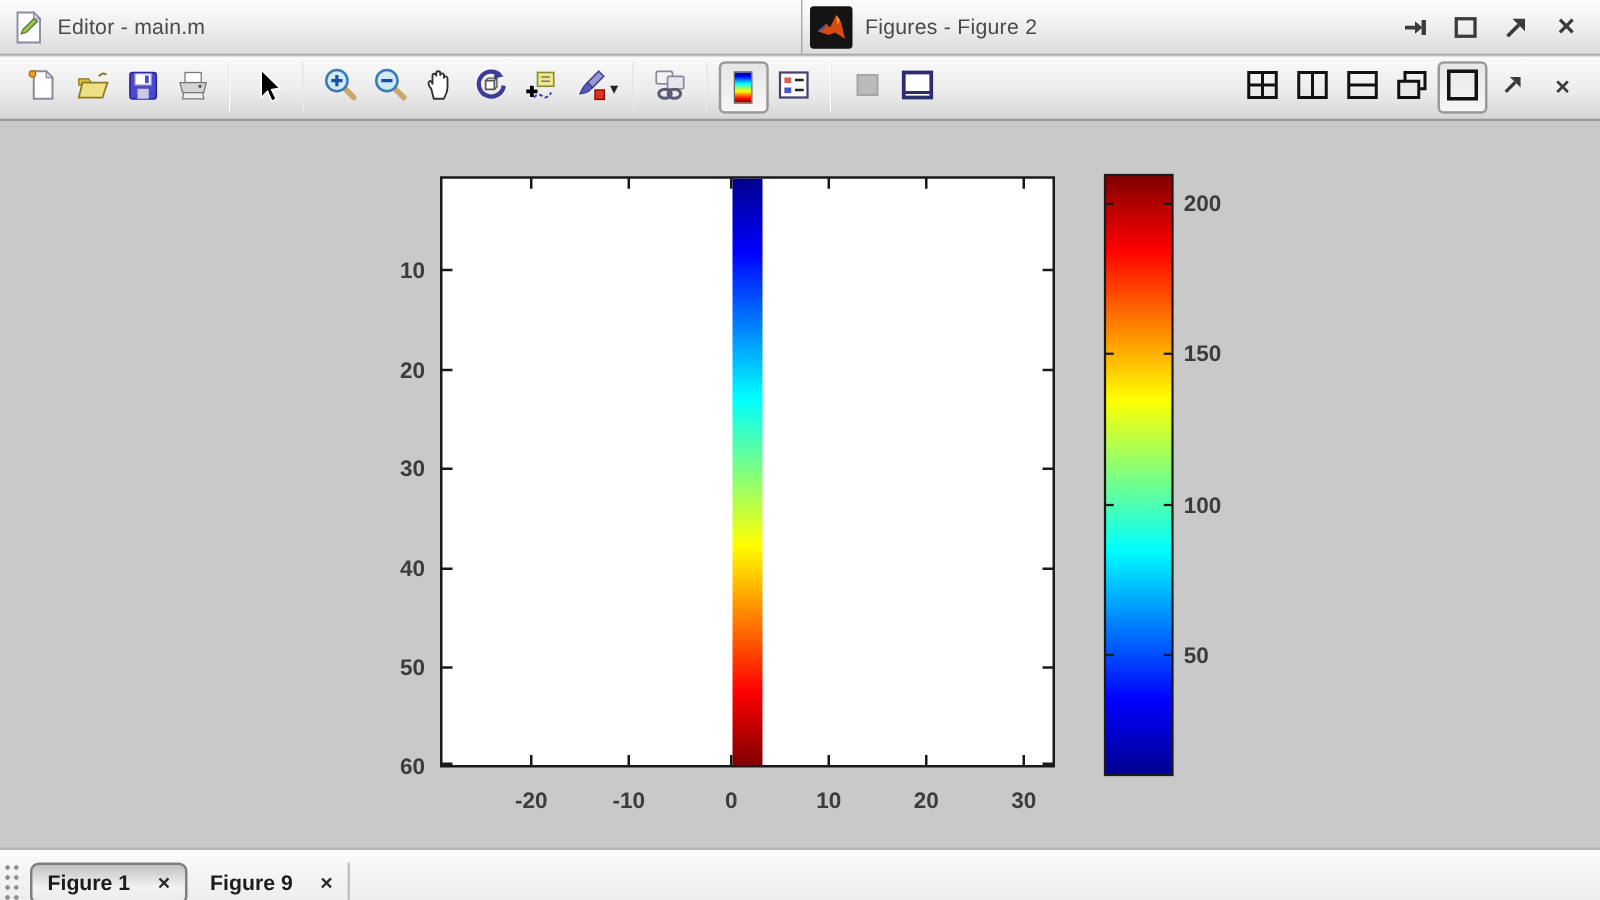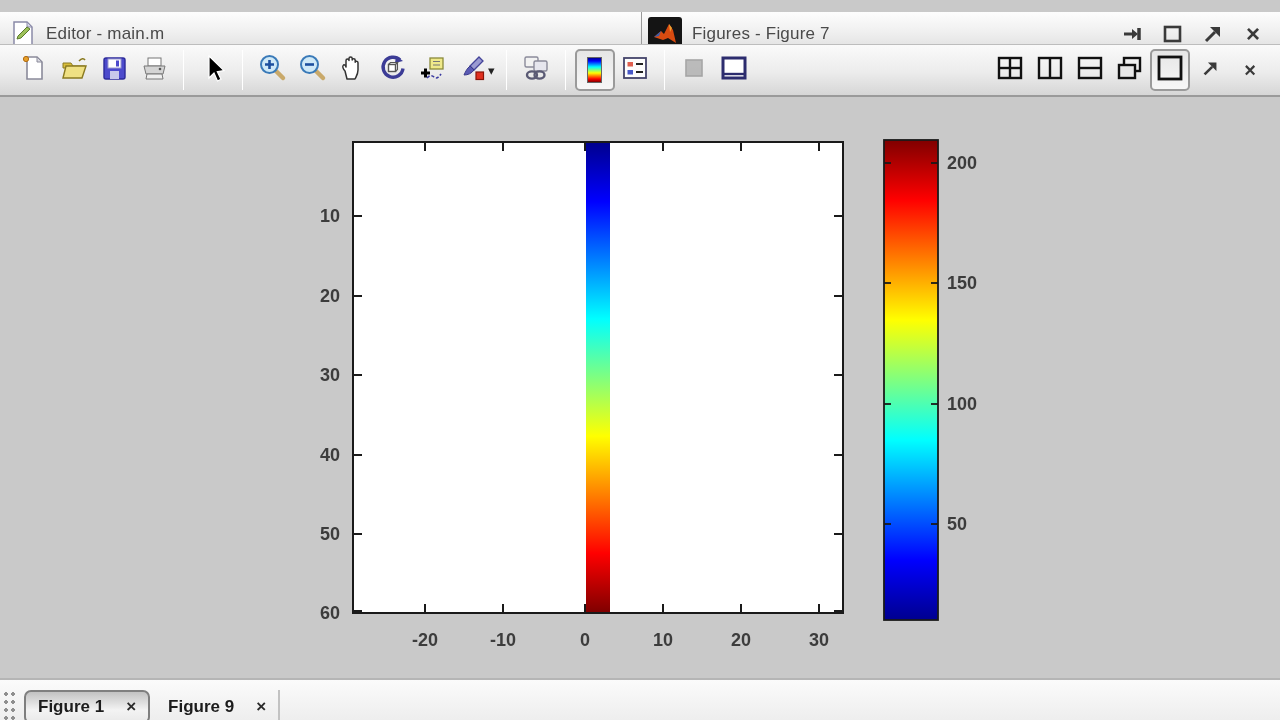--- a/index.html
+++ b/index.html
@@ -1,20 +1,20 @@
 <!DOCTYPE html>
 <html><head>
 <meta charset="utf-8">
 <style>
   * { margin:0; padding:0; box-sizing:border-box; }
   html,body { width:1280px; height:720px; overflow:hidden; }
   body { font-family:"Liberation Sans", sans-serif; background:#c9c9c9; position:relative; }
 
   
-  .titlebar-row { position:absolute; left:0; top:0; width:1280px; height:60px; display:flex;margin-top:12px; }
+  .titlebar-row { position:absolute; left:0; top:0; width:1280px; height:60px; display:flex; }
   .titlebar { height:44px; display:flex; align-items:center;
     background:linear-gradient(180deg,#fdfdfd 0%,#f0f0f0 45%,#dcdcdc 100%);
     border-bottom:1px solid #a8a8a8; }
   .titlebar.editor { width:642px; border-right:1px solid #9a9a9a; padding-left:10px; }
   .titlebar.figures { width:638px; padding-left:6px; }
   .titlebar .title-text { font-size:17px; color:#4a4a4a; margin-left:10px; letter-spacing:.2px; }
   .doc-icon { width:26px; height:30px; position:relative; }
   .matlab-icon { width:34px; height:34px; background:#141414; border-radius:3px; display:flex; align-items:center; justify-content:center; }
   .win-buttons { margin-left:auto; display:flex; align-items:center; gap:18px; padding-right:16px; }
   .win-btn { width:22px; height:22px; display:flex; align-items:center; justify-content:center; cursor:default; }
@@ -69,21 +69,21 @@
   </div>
 
   <div class="titlebar figures">
     <span class="matlab-icon">
       <svg width="28" height="28" viewBox="0 0 28 28">
         <path d="M3 17 L10 11 L13 14 L18 4 L22 10 L25 23 L17 18 L12 20 Z" fill="#d84b10"></path>
         <path d="M18 4 L21 8 L19 12 Z" fill="#f0a030"></path>
         <path d="M3 17 L10 11 L8 16 Z" fill="#3a5aa8"></path>
       </svg>
     </span>
-    <span class="title-text">Figures - Figure 7</span>
+    <span class="title-text">Figures - Figure 2</span>
     <span class="win-buttons">
       <span class="win-btn">
         <span>
           <svg width="22" height="22" viewBox="0 0 22 22">
             <line x1="2" y1="11" x2="12" y2="11" stroke="#3a3a3a" stroke-width="3"></line>
             <path d="M10 6 L16 11 L10 16 Z" fill="#3a3a3a"></path>
             <line x1="17" y1="5" x2="17" y2="17" stroke="#3a3a3a" stroke-width="3.5"></line>
           </svg>
         </span>
       </span>

